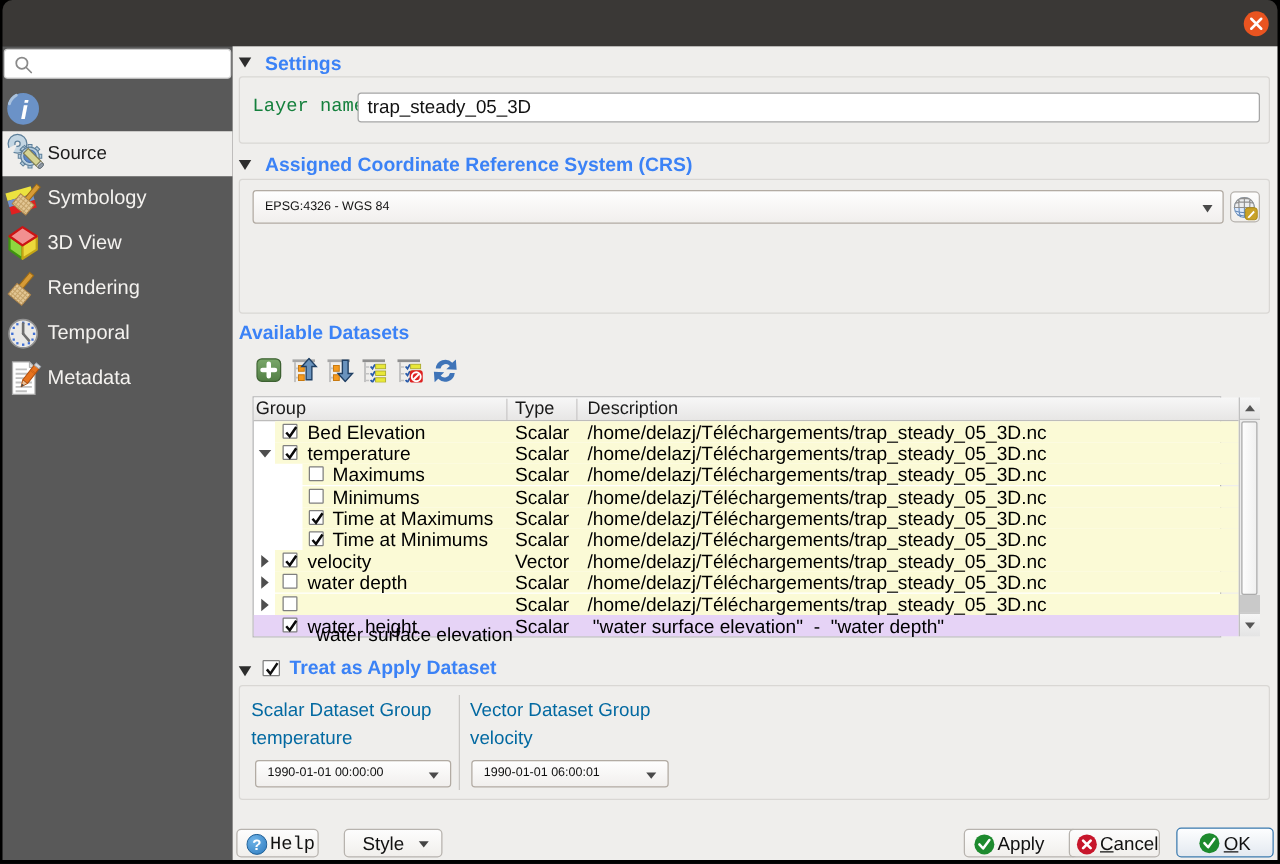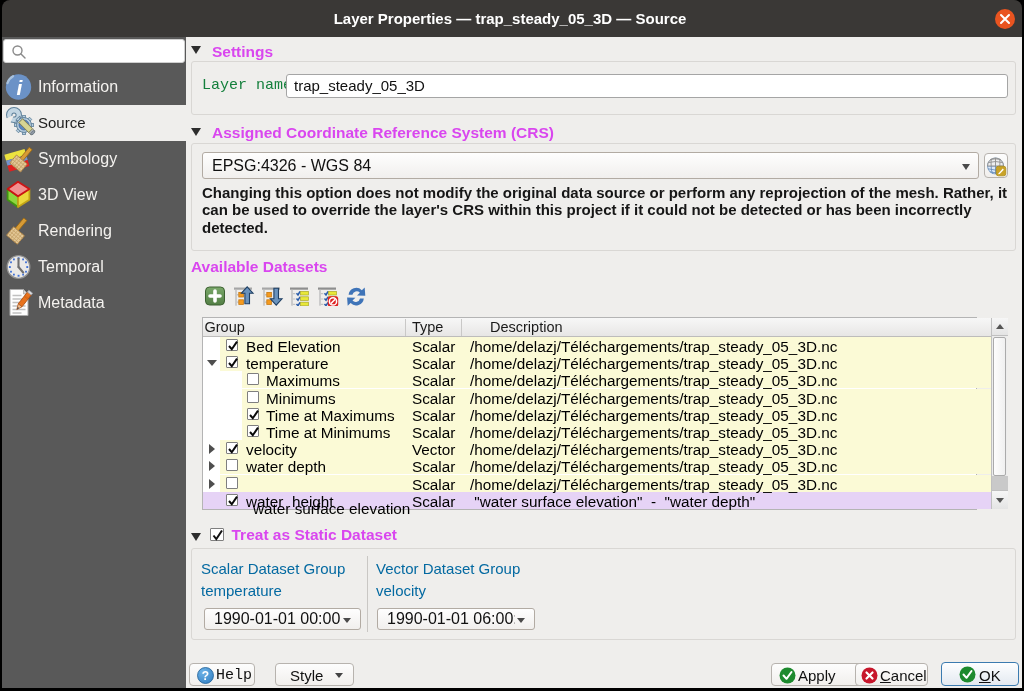--- a/index.html
+++ b/index.html
@@ -9,63 +9,61 @@
 #titlebar { left:2px; top:0; width:1020px; height:37px; background:#3a3836; border-radius:8px 8px 0 0; }
 #title { left:0; top:0; width:1020px; height:37px; line-height:37px; text-align:center; color:#fff; font-weight:bold; font-size:15px; }
 #closebtn { left:995px; top:9px; width:20px; height:20px; border-radius:50%; background:#e95420; }
 #sidebar { left:2px; top:37px; width:184px; height:651px; background:#595959; }
 #main { left:186px; top:37px; width:836px; height:651px; background:#efeeec; }
 #search { left:3px; top:39px; width:182px; height:24px; background:#fff; border-radius:3px; border:1px solid #cfcfcf; }
 .sbitem { left:2px; width:184px; height:36px; color:#f4f2ef; font-size:16px; }
 .sbitem .lbl { position:absolute; left:36px; top:0; line-height:36px; }
 .sbitem.sel { background:#efeeec; color:#1c1c1c; }
 .sbitem svg { position:absolute; left:9px; top:6px; }
-.grphead { font-weight:bold; font-size:15.5px; color:#d946ef; white-space:nowrap; }
+.grphead { font-weight:bold; font-size:15.5px; color:#3b82f6; white-space:nowrap; }
 .tri { width:0; height:0; border-left:5.5px solid transparent; border-right:5.5px solid transparent; border-top:8.5px solid #2d2d2d; }
 .frame { border:1px solid #d9d7d4; border-radius:3px; }
 .input { background:#fff; border:1px solid #a5a5a5; border-radius:3px; font-size:15px; color:#111; }
-.combo { background:linear-gradient(#fefefe,#f1efed); border:1px solid #b2aba3; border-radius:3px; font-size:16px; color:#111; }
+.combo { background:linear-gradient(#fefefe,#f1efed); border:1px solid #b2aba3; border-radius:3px; font-size:10px; color:#111; }
 .combo .arr { position:absolute; width:0; height:0; border-left:4.5px solid transparent; border-right:4.5px solid transparent; border-top:6px solid #4a4a4a; }
 .btn { background:linear-gradient(#fdfdfd,#f1efec); border:1px solid #b7b3ae; border-radius:4px; font-size:15px; color:#111; }
 .cb { background:#fff; border:1px solid #7f7f7f; border-radius:1px; }
 .lbl15 { font-size:15px; color:#0369a1; white-space:nowrap; }
 .trow { position:absolute; left:0; width:788px; height:17px; font-size:15.3px; color:#000; }
 .trow .nm { position:absolute; top:1px; line-height:17px; white-space:pre; z-index:3; }
 .trow .ty { position:absolute; left:209px; top:1px; line-height:17px; z-index:3; }
 .trow .ds { position:absolute; left:267px; top:1px; line-height:17px; white-space:pre; z-index:3; }
 .ylv1 { position:absolute; left:17px; right:0; top:0; bottom:0; background:#fbfad6; }
 .ylv2 { position:absolute; left:39px; right:0; top:0; bottom:0; background:#fbfad6; }
 .rowcb { position:absolute; top:2px; width:12px; height:12px; }
 </style>
 </head>
 <body>
 <div id="page">
   <div class="abs" id="titlebar"></div>
-  <div class="abs" id="title">Layer Properties — trap_steady_05_3D — Source</div>
   <div class="abs" id="closebtn">
     <svg width="20" height="20" viewBox="0 0 20 20">
         <path d="M6 6 L14 14 M14 6 L6 14" stroke="#fff" stroke-width="2" stroke-linecap="round"></path>
       </svg>
   </div>
   <div class="abs" id="sidebar"></div>
   <div class="abs" id="main"></div>
   <div class="abs" id="search">
     <svg width="16" height="16" viewBox="0 0 16 16" style="position:absolute;left:7px;top:4px;">
         <circle cx="6.5" cy="6.5" r="4.5" fill="none" stroke="#8a8a8a" stroke-width="1.4"></circle>
         <path d="M10 10 L14 14" stroke="#8a8a8a" stroke-width="1.4" stroke-linecap="round"></path>
       </svg>
   </div>
 
   <div class="abs sbitem" style="top:69px;" id="sb-info">
     <svg width="36" height="36" viewBox="0 0 36 36" style="left:-2px;top:0;">
       <circle cx="18.5" cy="18" r="12.7" fill="#6b92c7"></circle>
       <path d="M7.5 14 A 11.6 11.6 0 0 1 13 7.2" fill="none" stroke="#a9c2de" stroke-width="2.4" stroke-linecap="round"></path>
       <text x="19.5" y="26" font-family="Liberation Serif, serif" font-size="21" font-style="italic" font-weight="bold" fill="#fff" text-anchor="middle">i</text>
     </svg>
-    <span class="lbl">Information</span>
   </div>
   <div class="abs sbitem sel" style="top:105px;" id="sb-source">
     <svg width="36" height="36" viewBox="0 0 36 36" style="left:0;top:0;">
       <circle cx="12" cy="10" r="4.8" fill="none" stroke="#5d7f99" stroke-width="6.4"></circle>
       <circle cx="12" cy="10" r="4.8" fill="none" stroke="#c3d6e3" stroke-width="4.4"></circle>
       <path d="M12 10 L1.1 15.1 L6.9 20.9 Z" fill="#efeeec"></path>
       <path d="M15.5 13 L20.5 17.5" stroke="#5d7f99" stroke-width="6"></path>
       <path d="M15.5 13 L20.5 17.5" stroke="#b4c9d8" stroke-width="4.2"></path>
       <g fill="#b9cfdf" stroke="#5d7f99" stroke-width="0.8">
         <rect x="20.4" y="10.6" width="3.2" height="3.2" transform="rotate(0 22 20)"></rect>
@@ -187,21 +185,20 @@
         <path d="M2.5 11 h16 M3 13.8 Q10.5 16.4 18 13.8 M4.7 16.8 Q10.5 18.8 16.3 16.8 M10.5 11 v8 M6.2 11 Q5.9 15.4 7.6 18.6 M14.8 11 Q15.1 15.4 13.4 18.6"></path>
       </g>
       <path d="M2.5 11 A 8 8 0 0 1 18.5 11 Z" fill="#efefed" fill-opacity="0.85"></path>
       <g fill="none" stroke="#8f8f8f" stroke-width="0.9">
         <path d="M2.5 11 A 8 8 0 0 1 18.5 11 M2.5 11 h16 M3.3 7.6 Q10.5 5.4 17.7 7.6 M5.3 4.6 Q10.5 3 15.7 4.6 M10.5 3 v8 M6.3 3.9 Q5.9 7.4 6.2 11 M14.7 3.9 Q15.1 7.4 14.8 11"></path>
       </g>
       <rect x="11.2" y="11.2" width="9.6" height="9.6" rx="2.2" fill="#c9a227" stroke="#a8860f" stroke-width="0.7"></rect>
       <path d="M13.4 18.4 L17.8 13.6 L18.8 14.7 L14.7 19.1 L13.2 19.3 Z" fill="#fff"></path>
     </svg>
   </div>
-  <div class="abs" style="left:202px; top:184px; width:808px; font-weight:bold; font-size:15px; line-height:17.3px; color:#161616;">Changing this option does not modify the original data source or perform any reprojection of the mesh. Rather, it can be used to override the layer's CRS within this project if it could not be detected or has been incorrectly detected.</div>
 
   <div class="abs grphead" style="left:191px; top:258px;">Available Datasets</div>
   <div class="abs" id="toolbar" style="left:205px; top:286px;">
     <svg width="164" height="20" viewBox="0 0 164 20">
 
       <defs>
           <linearGradient id="gg" x1="0" y1="0" x2="0" y2="1">
             <stop offset="0" stop-color="#7aa86a"></stop>
             <stop offset="1" stop-color="#527e44"></stop>
           </linearGradient>
@@ -261,21 +258,21 @@
         <path d="M2.6 8.8 A 7.7 7.7 0 0 1 15.8 4.2 L18.7 1.5 L19.3 9.8 L11 9.4 L13.9 6.7 A 4.4 4.4 0 0 0 6.4 8.8 Z"></path>
         <path d="M2.6 8.8 A 7.7 7.7 0 0 1 15.8 4.2 L18.7 1.5 L19.3 9.8 L11 9.4 L13.9 6.7 A 4.4 4.4 0 0 0 6.4 8.8 Z" transform="rotate(180 10.2 10.6)"></path>
       </g>
     </svg>
   </div>
 
   <div class="abs" id="table" style="left:202px; top:317px; width:775px; height:193px; background:#fff; border:1px solid #b4b4b4;">
     <div class="abs" style="left:0; top:0; width:788px; height:19px; background:linear-gradient(#f7f7f7,#e7e6e5); border-bottom:1px solid #bdbcbb; font-size:14.5px; color:#1a1a1a;">
       <span class="abs" style="left:1.5px; top:1px;">Group</span>
       <span class="abs" style="left:209px; top:1px;">Type</span>
-      <span class="abs" style="left:267px; top:1px;margin-left:20px;">Description</span>
+      <span class="abs" style="left:267px; top:1px;">Description</span>
       <div class="abs" style="left:202px; top:1px; width:1px; height:17px; background:#c9c8c7;"></div>
       <div class="abs" style="left:258px; top:1px; width:1px; height:17px; background:#c9c8c7;"></div>
     </div>
     <div id="rows" style="position:absolute; left:0; top:0; width:788px; height:191px;">
       <div class="trow" style="top:19px;">
           <span class="ylv1"></span>
         <span class="rowcb cb" style="left:23px;">
             <svg width="12" height="12" viewBox="0 0 12 12" style="position:absolute;left:0px;top:0px;">
               <path d="M2 6 L4.8 9.2 L10 1.6" fill="none" stroke="#0a0a0a" stroke-width="2"></path>
             </svg>
@@ -382,21 +379,21 @@
       <div class="abs" style="left:0; top:172px; width:16px; height:19px; background:linear-gradient(#f6f6f6,#e4e4e4); border-top:1px solid #c0c0c0;">
         <div class="abs" style="left:4px; top:7px; width:0; height:0; border-left:4px solid transparent; border-right:4px solid transparent; border-top:5px solid #555;"></div>
       </div>
     </div>
   </div>
 
   <div class="abs tri" style="left:191px; top:533px;"></div>
   <div class="abs cb" style="left:210px; top:527.5px; width:13.5px; height:13.5px;" id="tascb"><svg width="14" height="14" viewBox="0 0 14 14">
         <path d="M2.5 6.5 L5.3 10 L11 1.5" fill="none" stroke="#111" stroke-width="2"></path>
       </svg></div>
-  <div class="abs grphead" style="left:231.5px; top:526px;">Treat as Static Dataset</div>
+  <div class="abs grphead" style="left:231.5px; top:526px;">Treat as Apply Dataset</div>
   <div class="abs frame" style="left:191px; top:548px; width:825px; height:92px;"></div>
   <div class="abs lbl15" style="left:201px; top:559.5px;">Scalar Dataset Group</div>
   <div class="abs lbl15" style="left:201px; top:581.5px;">temperature</div>
   <div class="abs combo" style="left:204px; top:608px; width:157px; height:22px; line-height:19px; padding-left:9px;">
       <span style="display:block;width:127px;overflow:hidden;white-space:nowrap;">1990-01-01 00:00:00</span>
     <span class="arr" style="right:9px; top:9px; border-left-width:4px; border-right-width:4px; border-top-width:5px;"></span>
   </div>
   <div class="abs" style="left:367px; top:556px; width:1px; height:76px; background:#c9c7c4;"></div>
   <div class="abs lbl15" style="left:376px; top:559.5px;">Vector Dataset Group</div>
   <div class="abs lbl15" style="left:376px; top:581.5px;">velocity</div>

